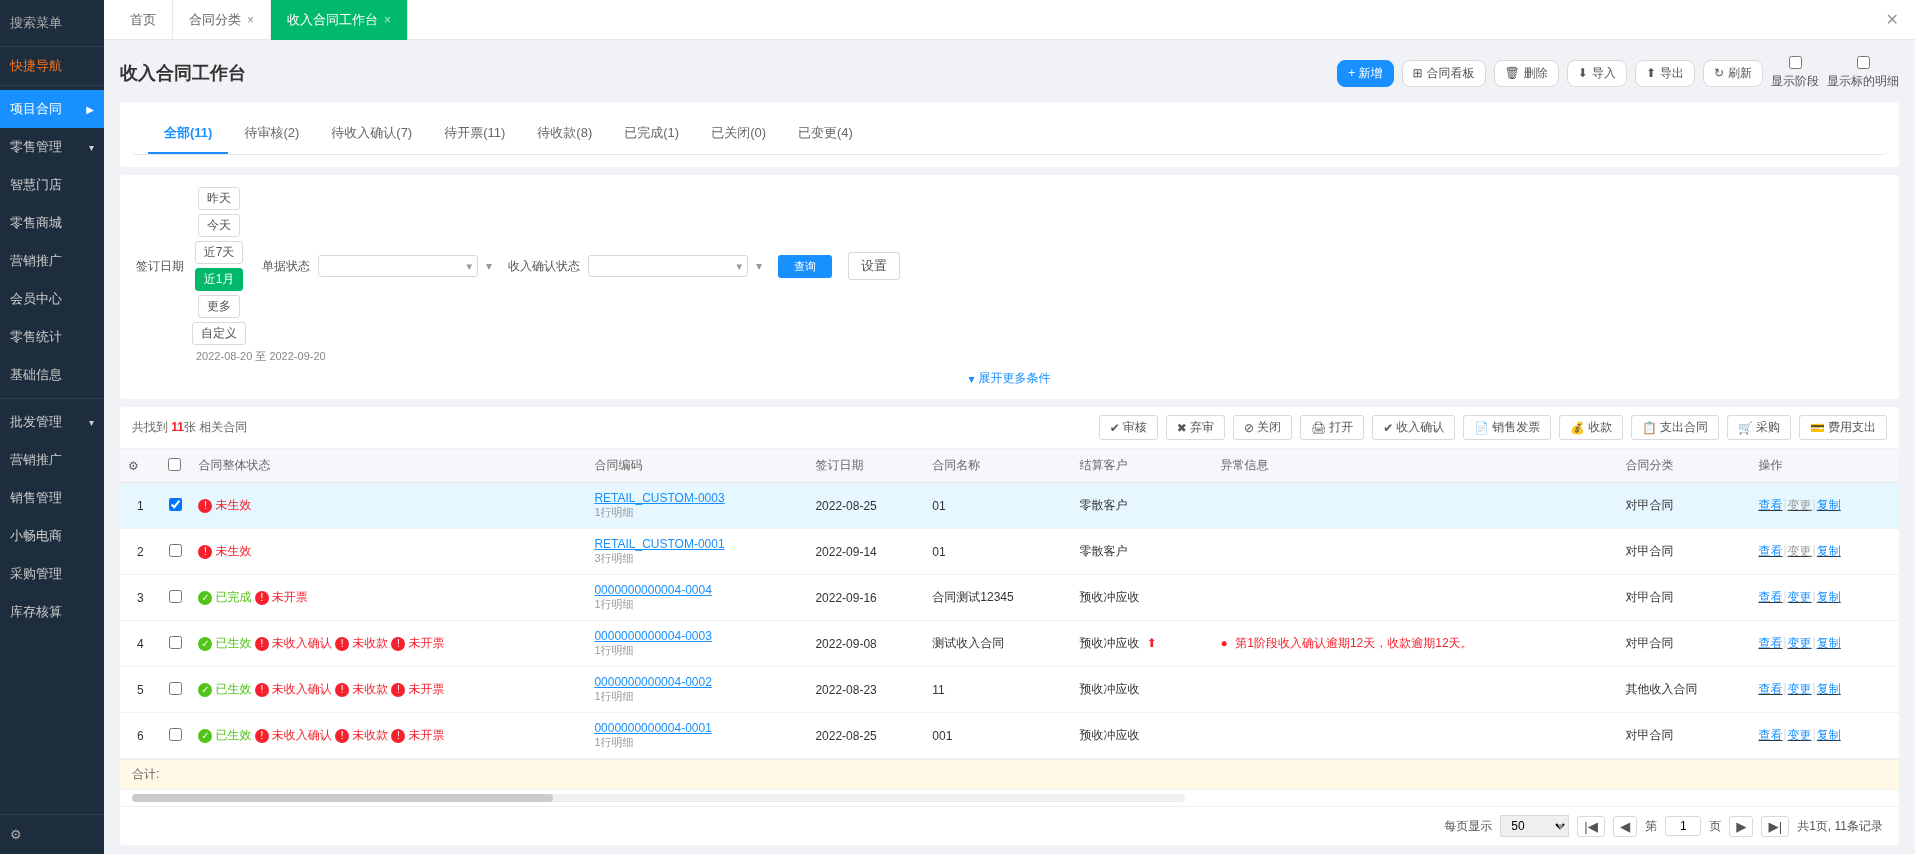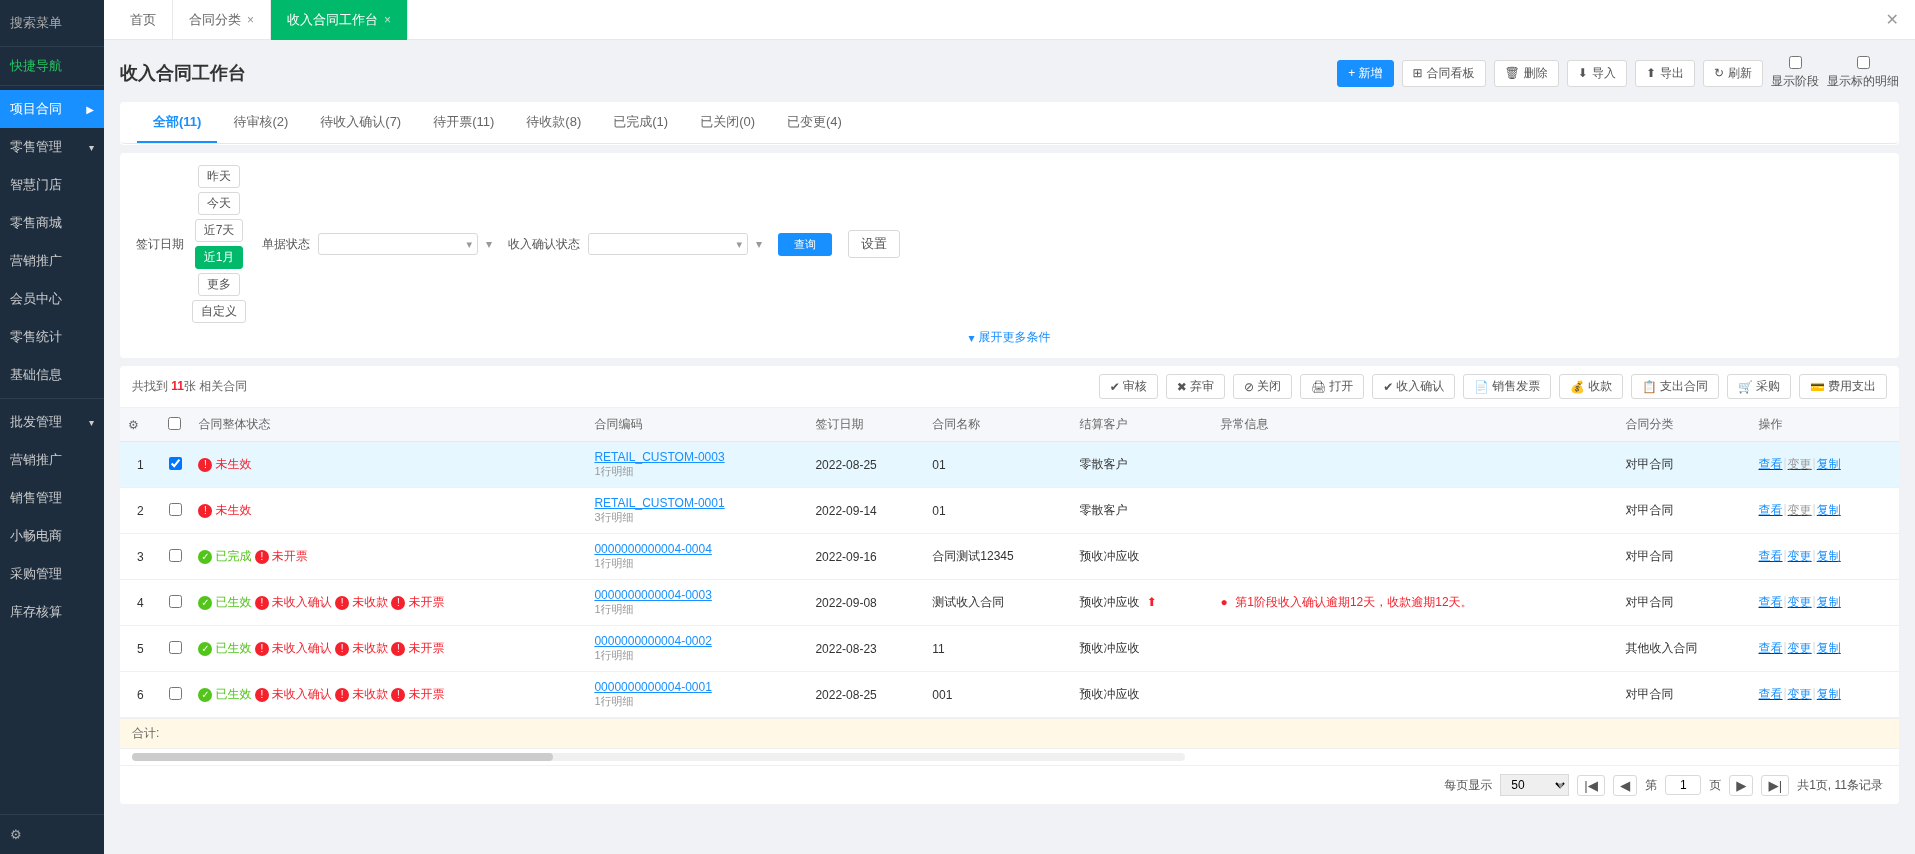--- a/index.html
+++ b/index.html
@@ -1,21 +1,21 @@
 <!DOCTYPE html>
 <html><head>
   <meta charset="utf-8">
   <style>
     * { box-sizing: border-box; margin: 0; padding: 0; }
     body { font-family: 'Microsoft YaHei', Arial, sans-serif; font-size: 13px; background: #f0f2f5; color: #333; height: 854px; overflow: hidden; display: flex; }
 
     
     .sidebar { width: 104px; background: #1d2d3e; height: 100%; display: flex; flex-direction: column; color: #ccc; flex-shrink: 0; }
     .sidebar-search { padding: 14px 10px; font-size: 13px; color: #aaa; border-bottom: 1px solid #2c3e50; cursor: pointer; }
-    .sidebar-nav-group { padding: 10px 10px 6px; font-size: 13px; color: #22c55e; cursor: pointer; }
+    .sidebar-nav-group { padding: 10px 10px 6px; font-size: 13px; color: #f97316; cursor: pointer; }
     .sidebar-item { padding: 10px 10px; font-size: 13px; color: #ccc; cursor: pointer; display: flex; align-items: center; justify-content: space-between; }
     .sidebar-item.active { background: #1890ff; color: #fff; }
     .sidebar-item .arrow { font-size: 10px; }
     .sidebar-divider { height: 1px; background: #2c3e50; margin: 4px 0; }
     .sidebar-bottom { margin-top: auto; padding: 12px 10px; cursor: pointer; color: #aaa; border-top: 1px solid #2c3e50; }
 
     
     .main { flex: 1; display: flex; flex-direction: column; height: 100%; overflow: hidden; }
 
     
@@ -26,21 +26,21 @@
     .tab-item.home { color: #666; }
     .tab-close-all { margin-left: auto; font-size: 16px; color: #999; cursor: pointer; padding: 0 6px; }
 
     
     .page-content { flex: 1; overflow-y: auto; padding: 16px; background: #f0f2f5; }
 
     
     .page-header { display: flex; align-items: center; justify-content: space-between; margin-bottom: 12px; }
     .page-title { font-size: 18px; font-weight: bold; color: #333; }
     .header-actions { display: flex; align-items: center; gap: 8px; }
-    .btn-action { display: flex; align-items: center; gap: 4px; padding: 4px 10px; border: 1px solid #d9d9d9; background: #fff; border-radius: 3px; cursor: pointer; font-size: 12px; color: #555; }
+    .btn-action { display: flex; align-items: center; gap: 4px; padding: 4px 10px; border: 1px solid #d9d9d9; background: #fff; border-radius: 8px; cursor: pointer; font-size: 12px; color: #555; }
     .btn-action.primary { background: #1890ff; color: #fff; border-color: #1890ff; }
     .checkbox-label { display: flex; align-items: center; gap: 4px; font-size: 12px; color: #555; cursor: pointer; flex-direction: column; }
 
     
     .filter-tabs { background: #fff; border-radius: 4px; padding: 0 16px; border-bottom: 1px solid #e8e8e8; display: flex; align-items: center; gap: 0; }
     .filter-tab { padding: 10px 16px; cursor: pointer; font-size: 13px; color: #666; border-bottom: 2px solid transparent; }
     .filter-tab.active { color: #1890ff; border-bottom: 2px solid #1890ff; font-weight: bold; }
 
     
     .search-area { background: #fff; padding: 12px 16px; border-radius: 4px; margin-top: 8px; }
@@ -97,21 +97,21 @@
     input[type=checkbox] { cursor: pointer; }
 
     .icon-circle { display: inline-block; width: 14px; height: 14px; border-radius: 50%; line-height: 14px; text-align: center; font-size: 10px; }
     .icon-circle.red { background: #f5222d; color: #fff; }
     .icon-circle.green { background: #52c41a; color: #fff; }
 
     .scroll-wrapper { overflow-x: auto; }
     .scroll-wrapper::-webkit-scrollbar { height: 6px; }
     .scroll-wrapper::-webkit-scrollbar-thumb { background: #ccc; border-radius: 3px; }
 
-    .filter-tabs-wrapper { background: #fff; border-radius: 4px; padding: 1px; margin-top: 0; }
+    .filter-tabs-wrapper { background: #fff; border-radius: 4px; padding: 12px; margin-top: 0; }
   </style>
 </head>
 <body>
 
 <div class="sidebar">
   <div class="sidebar-search">搜索菜单</div>
   <div class="sidebar-nav-group">快捷导航</div>
   <div class="sidebar-divider"></div>
 
   <div class="sidebar-item active">
@@ -260,20 +260,21 @@
           <div class="select-wrapper">
             <select class="select-field">
               <option value=""></option>
             </select>
           </div>
           <span style="color:#999;">▾</span>
         </div>
         <button class="btn-query">查询</button>
         <button class="btn-setting">设置</button>
       </div>
+      <div class="date-range" style="margin-top:4px; margin-left: 60px;">2022-08-20 至 2022-09-20</div>
       <div style="text-align:center; margin-top:6px;">
         <div class="expand-btn" style="justify-content:center;">
           <span>▾</span>
           <span>展开更多条件</span>
         </div>
       </div>
     </div>
 
     <div class="table-area">
 

